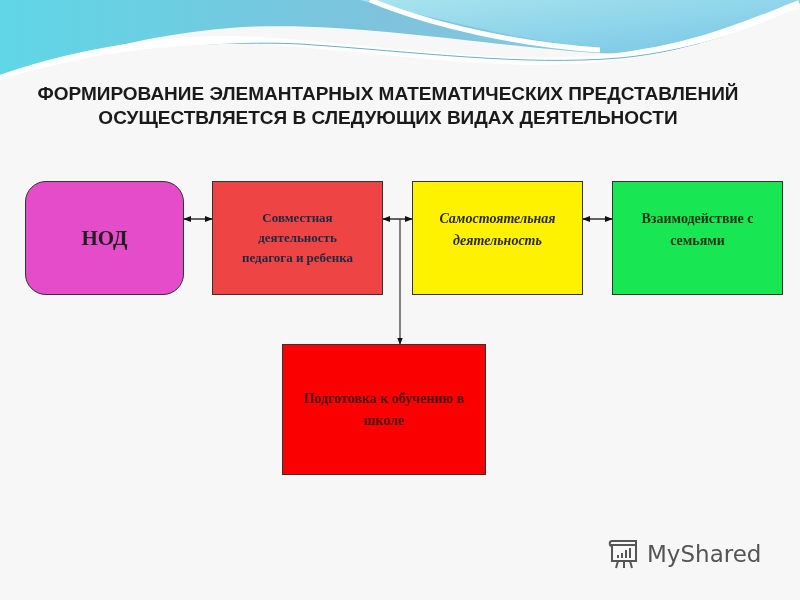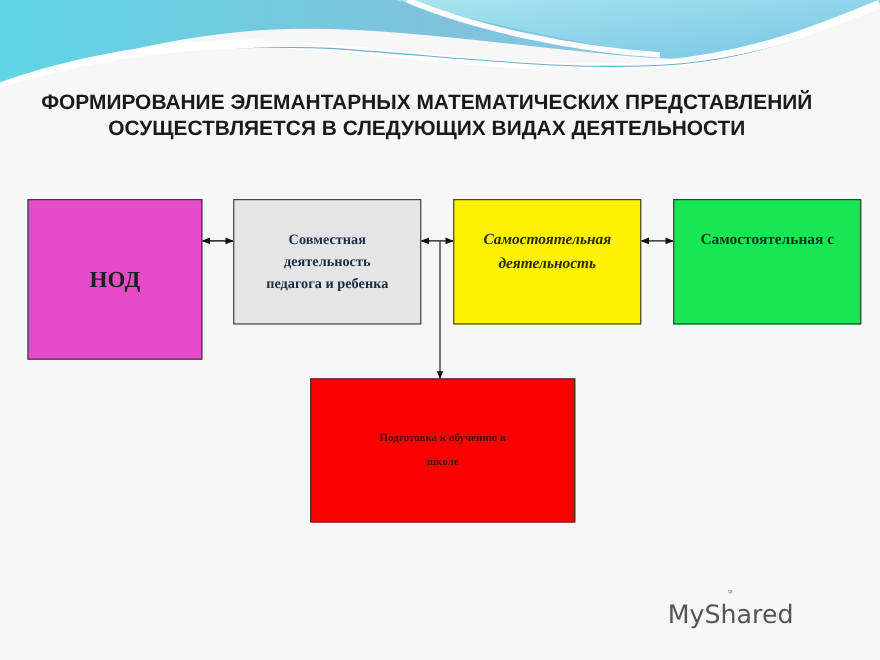--- a/index.html
+++ b/index.html
@@ -15,30 +15,30 @@
       font-size: 19px; line-height: 24px; color: #1a1a1a; letter-spacing: 0px; font-weight: bold;
     }
     .box {
       position: absolute; box-sizing: border-box;
       border: 1px solid #333;
       display: flex; align-items: center; justify-content: center;
       text-align: center; font-weight: bold; color: #1f1f1f;
       font-family: "Liberation Serif", serif;
     }
     .box span { display: block; }
-    #nod { left: 25px; top: 181px; width: 159px; height: 146px; background: #e44cc9; font-size: 21px; }
-    #joint { left: 212px; top: 181px; width: 171px; height: 114px; background: #e5e5e5; font-size: 13px; line-height: 20px; color: #1b2a44; padding: 0 8px; }
+    #nod { left: 25px; top: 181px; width: 159px; height: 114px; background: #e44cc9; font-size: 21px; border-radius: 21px; }
+    #joint { left: 212px; top: 181px; width: 171px; height: 114px; background: #ef4444; font-size: 13px; line-height: 20px; color: #1b2a44; padding: 0 8px; }
     #indep { left: 412px; top: 181px; width: 171px; height: 114px; background: #fff200; font-size: 14px; line-height: 22px; color: #2b2a10; padding: 0 8px; align-items: flex-start; padding-top: 26px; font-style: italic; }
     #family { left: 612px; top: 181px; width: 171px; height: 114px; background: #18e653; font-size: 14px; line-height: 22px; color: #11341d; padding: 0 8px; align-items: flex-start; padding-top: 26px; }
-    #school { left: 282px; top: 344px; width: 241px; height: 131px; background: #fb0000; font-size: 10px; line-height: 22px; color: #4a0a0a; padding: 0 14px; }
+    #school { left: 282px; top: 344px; width: 204px; height: 131px; background: #fb0000; font-size: 14px; line-height: 22px; color: #4a0a0a; padding: 0 14px; }
     svg.connectors { position: absolute; left: 0; top: 0; width: 800px; height: 600px; pointer-events: none; }
     .logo {
       position: absolute; left: 607px; top: 536px; height: 36px;
       display: flex; align-items: center; gap: 6px;
-      font-family: "DejaVu Sans", sans-serif; font-size: 23px; color: #555; flex-direction: column;
+      font-family: "DejaVu Sans", sans-serif; font-size: 23px; color: #555;
     }
   </style>
 </head>
 <body>
 
 <svg class="bg-wave" viewBox="0 0 800 90" preserveAspectRatio="none">
   <defs>
     <linearGradient id="g1" x1="0" y1="0" x2="1" y2="0">
       <stop offset="0" stop-color="#5fd6e6"></stop>
       <stop offset="0.5" stop-color="#7fc2dc"></stop>
@@ -89,21 +89,22 @@
 
 <div class="box" id="indep">
   <div>
     <span>Самостоятельная</span>
     <span>деятельность</span>
   </div>
 </div>
 
 <div class="box" id="family">
   <div>
-    <span>Самостоятельная  с</span>
+    <span>Взаимодействие  с</span>
+    <span>семьями</span>
   </div>
 </div>
 
 <div class="box" id="school">
   <div>
     <span>Подготовка к обучению в</span>
     <span>школе</span>
   </div>
 </div>
 

